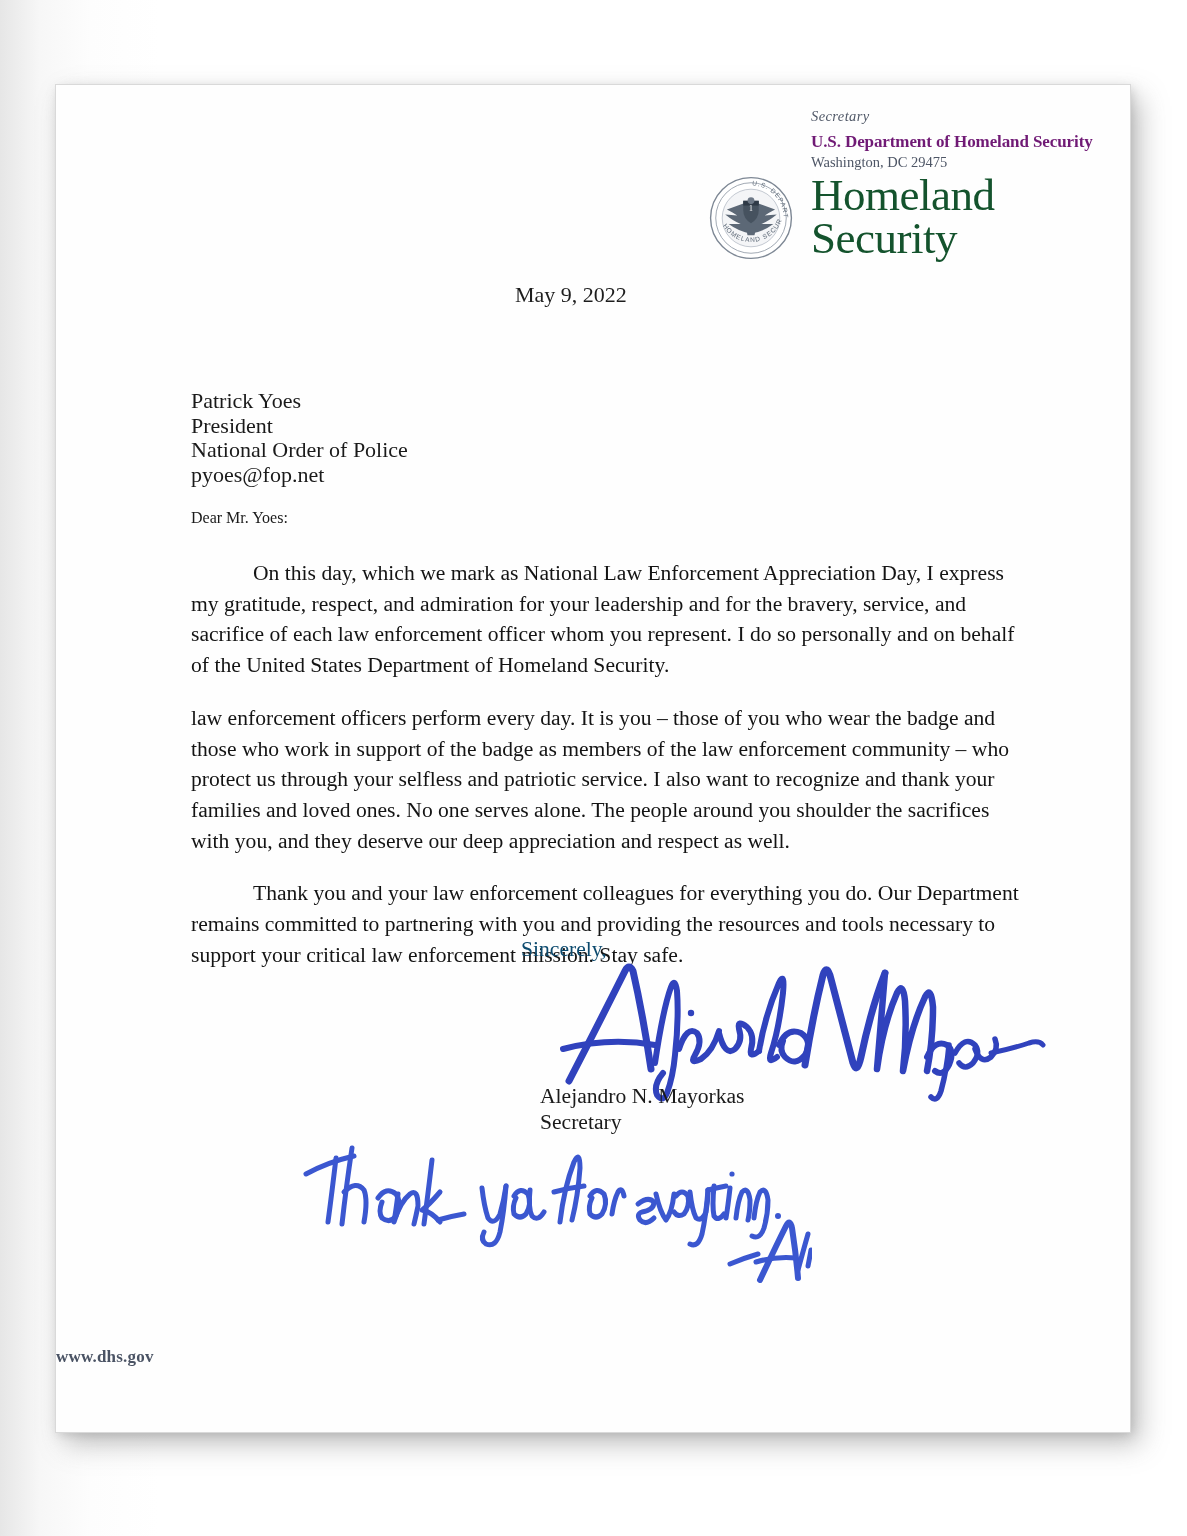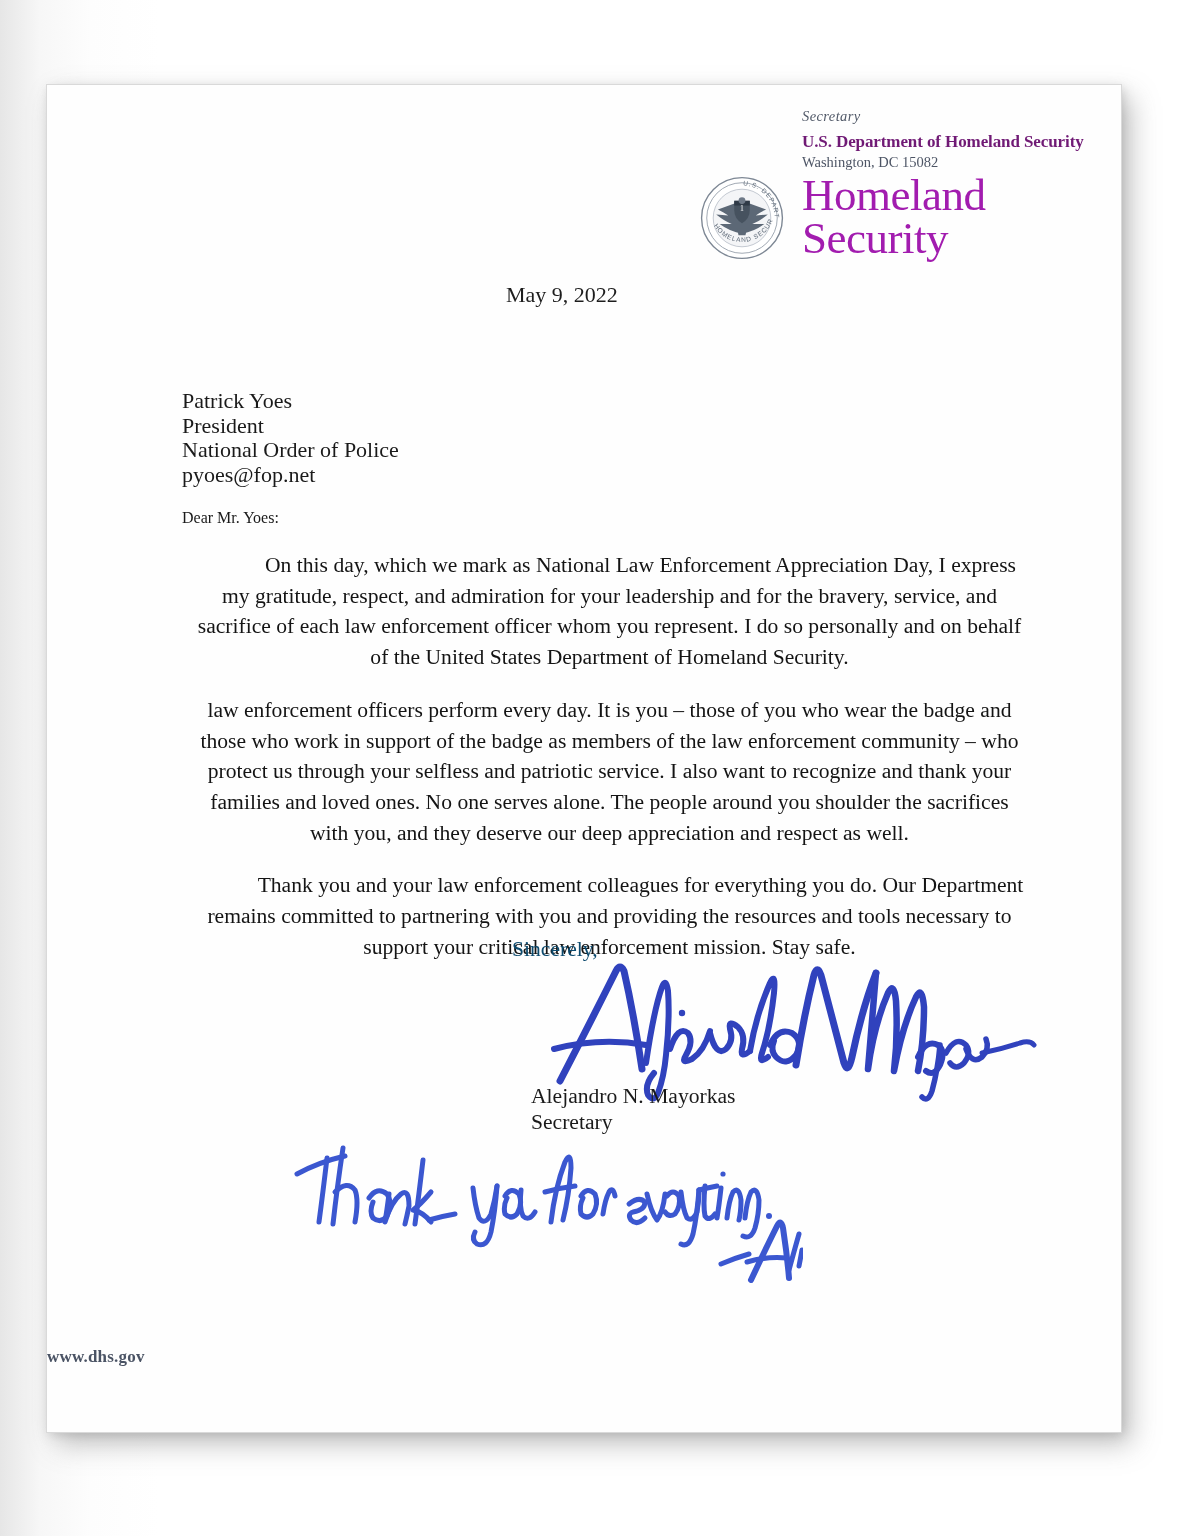--- a/index.html
+++ b/index.html
@@ -20,21 +20,21 @@
     position: absolute;
     left: 0; top: 0;
     width: 1187px; height: 1536px;
     background:
       linear-gradient(to right, #e6e6e6 0px, #f7f7f7 40px, #fdfdfd 90px, #ffffff 160px),
       #ffffff;
   }
 
   #page {
     position: absolute;
-    left: 47px;
+    left: 56px;
     top: 85px;
     width: 1074px;
     height: 1347px;
     background: #fefefe;
     box-shadow:
       0 0 0 1px #d9d9d9,
       10px 12px 26px rgba(120,120,120,0.45),
       2px 3px 10px rgba(140,140,140,0.35);
   }
 
@@ -76,21 +76,21 @@
     left: 652px;
     top: 90px;
     width: 86px;
     height: 86px;
   }
 
   #wordmark {
     position: absolute;
     left: 755px;
     top: 89px;
-    color: #a21caf;
+    color: #14532d;
     font-family: "Liberation Serif", serif;
     font-size: 45px;
     line-height: 0.96;
     letter-spacing: -0.5px;
   }
   #wordmark .wm-line { display: block; }
 
   
   .date {
     position: absolute;
@@ -123,23 +123,22 @@
   #bodycopy {
     position: absolute;
     left: 135px;
     top: 465px;
     width: 855px;
     font-size: 21.6px;
     line-height: 30.7px;
     color: #141414;
   }
   #bodycopy p {
-    margin: 0 0 22px 0;
+    margin: 8px 0 22px 0;
     text-indent: 62px;
-    text-align: center;
   }
   #bodycopy p .ln { display: block; text-indent: 0; white-space: nowrap; }
   #bodycopy p .ln.first { text-indent: 62px; }
 
   
   #closing {
     position: absolute;
     left: 465px;
     top: 851px;
     font-size: 21.6px;
@@ -194,21 +193,21 @@
 
 <div id="backdrop"></div>
 
 <div id="page">
 
   <div id="letterhead">
 
     <div id="lh-text">
       <div class="lh-secretary">Secretary</div>
       <div class="lh-dept">U.S. Department of Homeland Security</div>
-      <div class="lh-city">Washington, DC 15082</div>
+      <div class="lh-city">Washington, DC 29475</div>
     </div>
 
     <div id="seal">
       <svg viewBox="0 0 100 100" width="86" height="86" aria-hidden="true">
         <circle cx="50" cy="50" r="47" fill="#ffffff" stroke="#7d8794" stroke-width="1.6"></circle>
         <circle cx="50" cy="50" r="41" fill="#ffffff" stroke="#939ca8" stroke-width="1"></circle>
         <circle cx="50" cy="50" r="33.5" fill="#f4f5f7" stroke="#aab2bd" stroke-width="0.8"></circle>
 
         <path d="M50 30 L22 40 Q30 44 34 47 L20 46 Q30 54 38 57 L24 57 Q36 66 50 68 Q64 66 76 57 L62 57 Q70 54 80 46 L66 47 Q70 44 78 40 Z" fill="#5c6876"></path>
 

